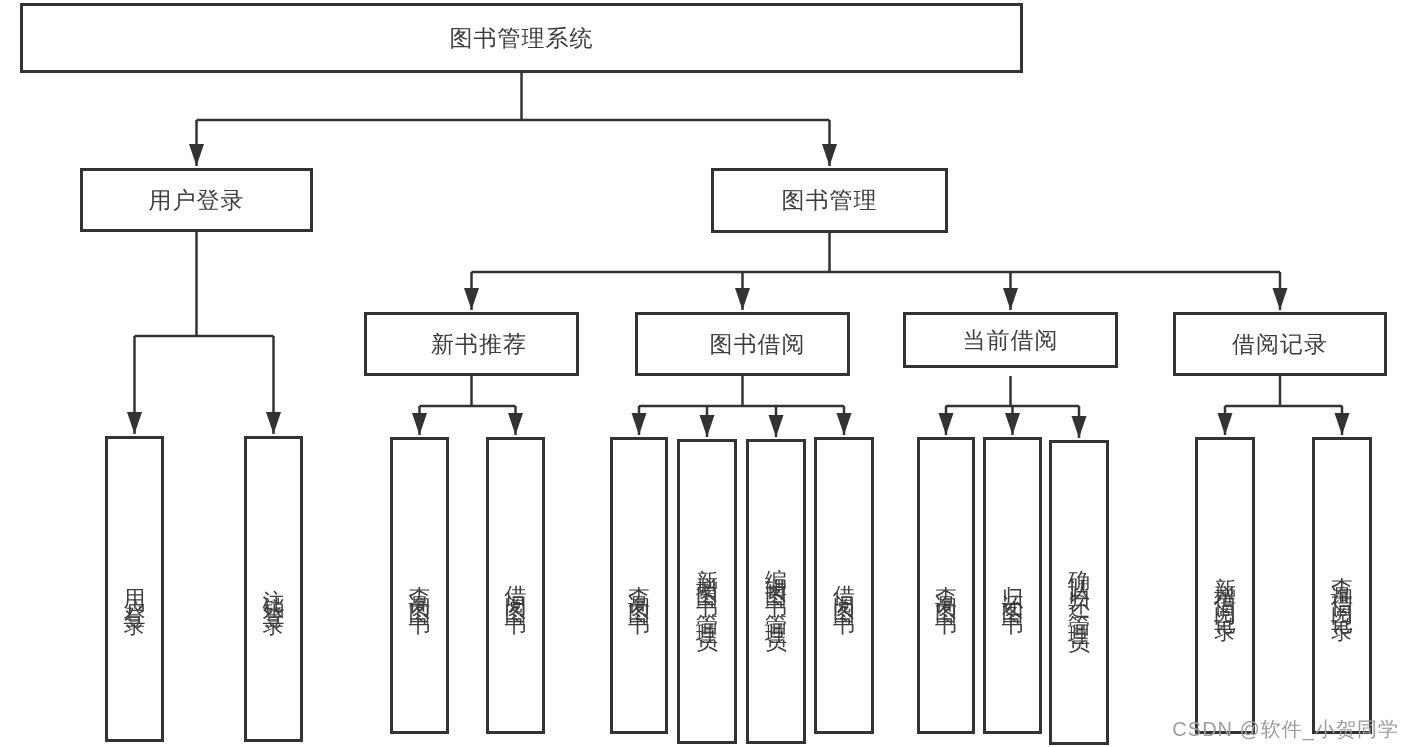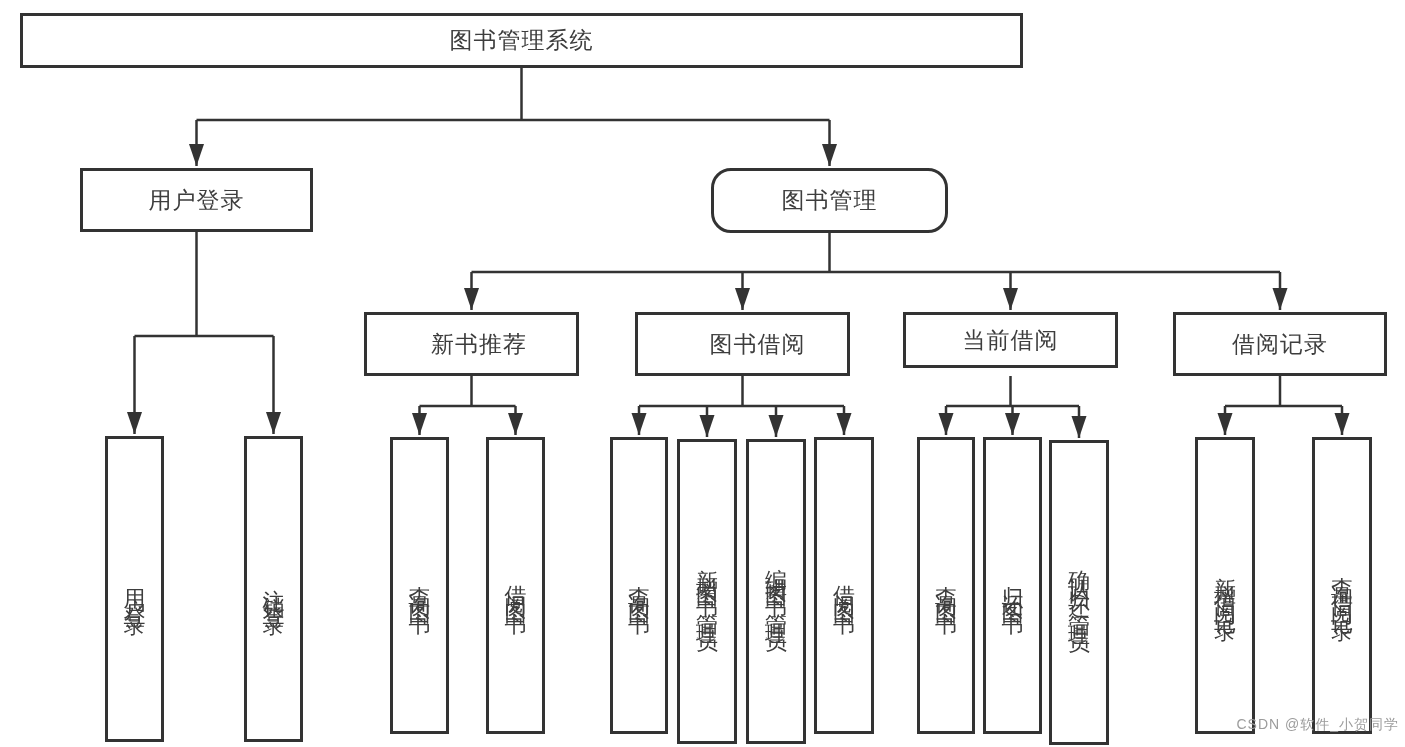--- a/index.html
+++ b/index.html
@@ -31,21 +31,21 @@
   .node.v{font-size:22px;}
   .node.v .vtext{
     writing-mode:vertical-rl;
     text-orientation:mixed;
     letter-spacing:9px;
     line-height:1.1;
   }
   .watermark{
     position:absolute;
     right:6px;top:716px;
-    font-size:14px;
+    font-size:20px;
     color:var(--watermark);
     letter-spacing:1px;
     white-space:nowrap;
   }
 </style>
 </head>
 <body>
 
 <div class="canvas">
 
@@ -90,28 +90,28 @@
     <path d="M946 406 V435" marker-end="url(#arrowhead)"></path>
     <path d="M1012.5 406 V435" marker-end="url(#arrowhead)"></path>
     <path d="M1079 406 V438" marker-end="url(#arrowhead)"></path>
 
     <path d="M1280 376 V406"></path>
     <path d="M1225 406 H1342"></path>
     <path d="M1225 406 V435" marker-end="url(#arrowhead)"></path>
     <path d="M1342 406 V435" marker-end="url(#arrowhead)"></path>
   </svg>
 
-  <div class="node h" style="left:20px;top:13px;width:1003px;height:55px;font-family:Liberation Serif, serif;">
+  <div class="node h" style="left:20px;top:3px;width:1003px;height:70px;font-family:Liberation Serif, serif;">
     <span>图书管理系统</span>
   </div>
 
   <div class="node h" style="left:80px;top:168px;width:233px;height:64px;">
     <span>用户登录</span>
   </div>
-  <div class="node h" style="left:711px;top:168px;width:237px;height:65px;border-radius:20px;">
+  <div class="node h" style="left:711px;top:168px;width:237px;height:65px;">
     <span>图书管理</span>
   </div>
 
   <div class="node v" style="left:105px;top:436px;width:59px;height:306px;">
     <span class="vtext">用户登录</span>
   </div>
   <div class="node v" style="left:244px;top:436px;width:59px;height:306px;">
     <span class="vtext">注销登录</span>
   </div>
 

